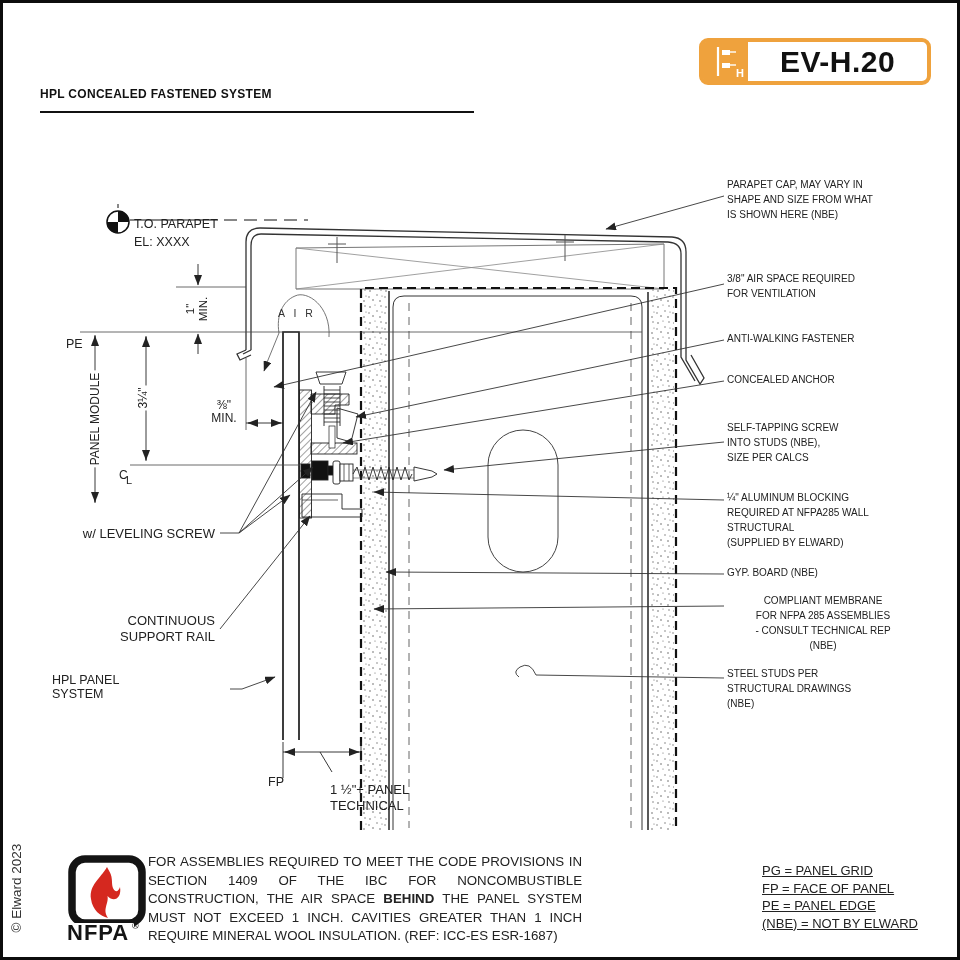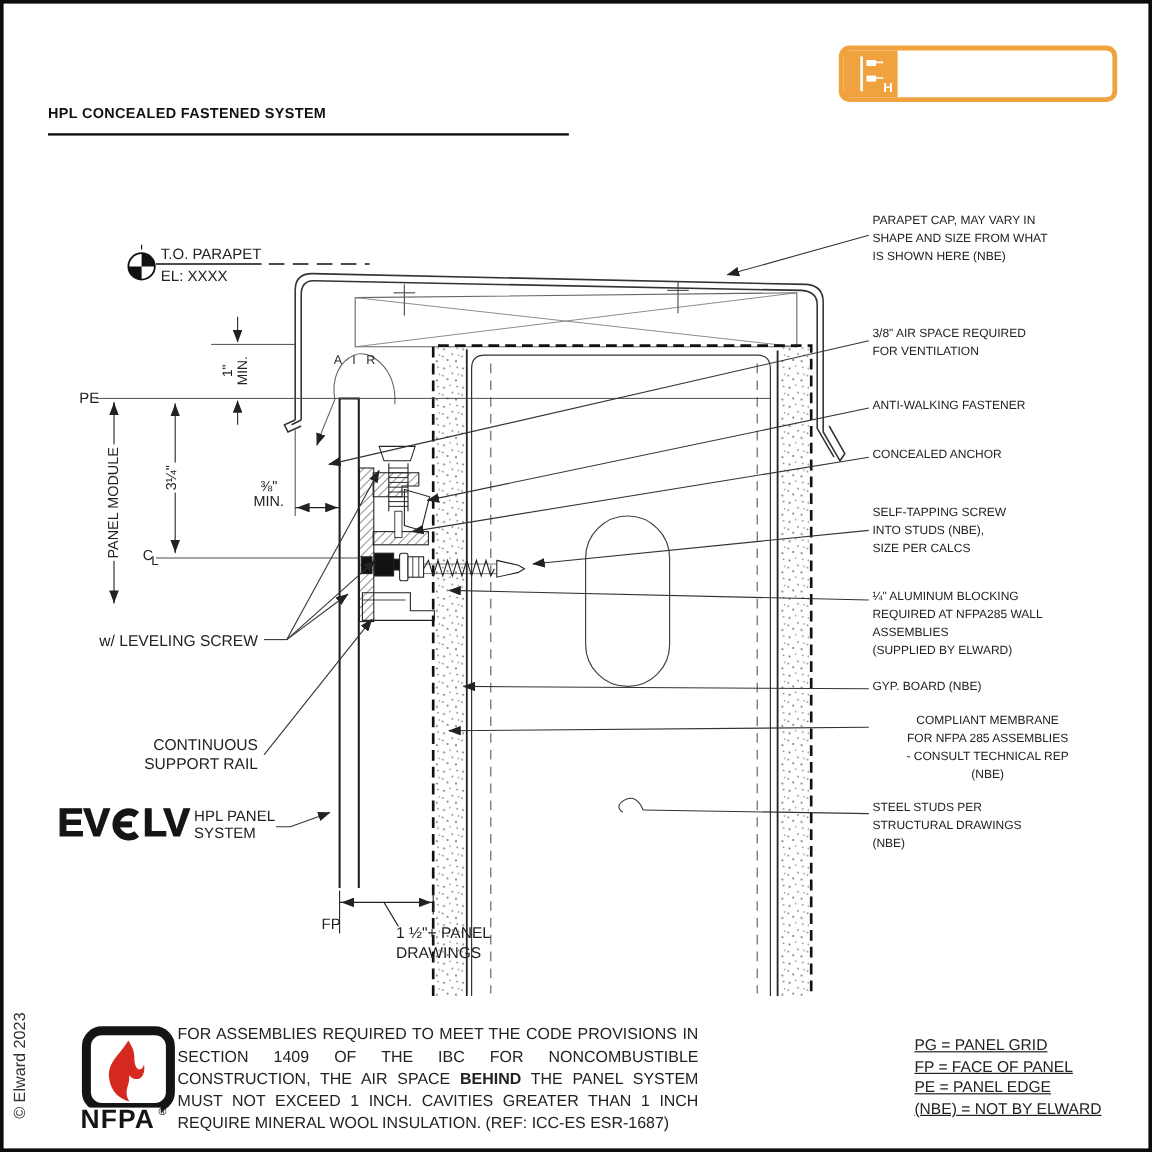--- a/index.html
+++ b/index.html
@@ -7,21 +7,21 @@
        font-family:"Liberation Sans", sans-serif;color:#1b1b1b;overflow:hidden;}
   .frame{position:absolute;inset:0;border:3px solid #0d0d0d;pointer-events:none;z-index:50;}
   .abs{position:absolute;}
   .title{left:40px;top:87px;font-size:12px;font-weight:bold;letter-spacing:.3px;color:#111;}
   .title-rule{left:40px;top:111px;width:434px;height:2px;background:#111;}
   .badge{left:699px;top:38px;width:232px;height:47px;border:4px solid #EFA23D;border-radius:9px;
          background:#fff;display:flex;align-items:stretch;box-sizing:border-box;}
   .badge-ic{width:45px;background:#EFA23D;border-radius:3px 0 0 3px;position:relative;}
   .badge-code{flex:1;display:flex;align-items:center;justify-content:center;
               font-size:30px;font-weight:bold;color:#111;letter-spacing:.5px;}
-  .lbl{position:absolute;font-size:12.5px;line-height:15px;color:#222;white-space:nowrap;}
+  .lbl{position:absolute;font-size:12.5px;line-height:15px;color:#222;white-space:nowrap;margin-top:12px;}
   .rc{position:absolute;left:727px;width:192px;font-size:10px;line-height:15px;color:#222;}
   .ra{position:absolute;left:75px;width:140px;text-align:right;font-size:13px;line-height:16px;color:#222;}
   .rot{transform:translate(-50%,-50%) rotate(-90deg);white-space:nowrap;text-align:center;}
   .dimtxt{font-size:12px;line-height:13px;color:#222;background:#fff;padding:0 2px;}
   .legend{left:762px;top:862px;font-size:13px;line-height:17.5px;color:#222;text-decoration:underline;}
   .para{left:148px;top:853px;width:434px;font-size:13.3px;line-height:18.6px;
         text-align:justify;color:#222;}
   .para b{}
   .copyright{left:16px;top:888px;transform:translate(-50%,-50%) rotate(-90deg);
              font-size:13.5px;color:#333;white-space:nowrap;}
@@ -44,20 +44,21 @@
   <div class="badge-ic">
     <svg width="45" height="39" viewBox="0 0 45 39">
       <line x1="15" y1="5" x2="15" y2="34" stroke="#fff" stroke-width="2.2"></line>
       <rect x="19" y="8" width="8" height="5" fill="#fff"></rect>
       <rect x="19" y="21" width="8" height="5" fill="#fff"></rect>
       <line x1="27" y1="10" x2="33" y2="10" stroke="#fff" stroke-width="1.4"></line>
       <line x1="27" y1="23" x2="33" y2="23" stroke="#fff" stroke-width="1.4"></line>
       <text x="33" y="35" font-size="11" font-weight="bold" fill="#fff" font-family="Liberation Sans, sans-serif">H</text>
     </svg>
   </div>
+  <div class="badge-code">EV-H.20</div>
 </div>
 
 <svg width="960" height="960" viewBox="0 0 960 960">
   <defs>
     <marker id="ah" markerWidth="11" markerHeight="8" refX="10" refY="4" orient="auto" markerUnits="userSpaceOnUse">
       <path d="M0,0 L10.5,4 L0,8 z" fill="#222"></path>
     </marker>
     <pattern id="stip" width="16" height="16" patternUnits="userSpaceOnUse">
       <circle cx="2" cy="3" r=".8" fill="#666"></circle>
         <circle cx="9" cy="7" r=".7" fill="#666"></circle>
@@ -243,38 +244,30 @@
 
 <div class="ra" style="top:526px;">
   <div>w/ LEVELING SCREW</div>
 </div>
 <div class="ra" style="top:613px;text-align:right;">
   <div>CONTINUOUS</div>
   <div>SUPPORT RAIL</div>
 </div>
 
 <div class="abs evolv">
-  <div class="evolv-big">
-    <span>EV</span>
-      <svg width="26" height="28" viewBox="0 0 26 28" style="position:static;margin:2px 0 0 1px;">
-        <path d="M22,6 A10.5,10.5 0 1 0 22,22" fill="none" stroke="#151515" stroke-width="6"></path>
-        <rect x="5" y="11.5" width="13" height="5" fill="#151515"></rect>
-      </svg>
-      <span style="margin-left:1px;">LV</span>
-  </div>
   <div class="evolv-sub">
     <div>HPL PANEL</div>
     <div>SYSTEM</div>
   </div>
 </div>
 
 <div class="lbl" style="left:268px;top:763px;">FP</div>
 <div class="lbl" style="left:330px;top:770px;font-size:13px;line-height:16px;">
   <div>1 ½"+ PANEL</div>
-  <div>DRAWINGS</div>
+  <div>TECHNICAL</div>
 </div>
 
 <div class="rc" style="top:177px;">
   <div>PARAPET CAP, MAY VARY IN</div>
     <div>SHAPE AND SIZE FROM WHAT</div>
     <div>IS SHOWN HERE (NBE)</div>
 </div>
 <div class="rc" style="top:271px;">
   <div>3/8" AIR SPACE REQUIRED</div>
     <div>FOR VENTILATION</div>
@@ -286,21 +279,21 @@
   <div>CONCEALED ANCHOR</div>
 </div>
 <div class="rc" style="top:420px;">
   <div>SELF-TAPPING SCREW</div>
     <div>INTO STUDS (NBE),</div>
     <div>SIZE PER CALCS</div>
 </div>
 <div class="rc" style="top:490px;">
   <div>¼" ALUMINUM BLOCKING</div>
     <div>REQUIRED AT NFPA285 WALL</div>
-    <div>ASSEMBLIES</div>
+    <div>STRUCTURAL</div>
     <div>(SUPPLIED BY ELWARD)</div>
 </div>
 <div class="rc" style="top:565px;">
   <div>GYP. BOARD (NBE)</div>
 </div>
 <div class="rc" style="top:593px;text-align:center;">
   <div>COMPLIANT MEMBRANE</div>
     <div>FOR NFPA 285 ASSEMBLIES</div>
     <div>- CONSULT TECHNICAL REP</div>
     <div>(NBE)</div>

